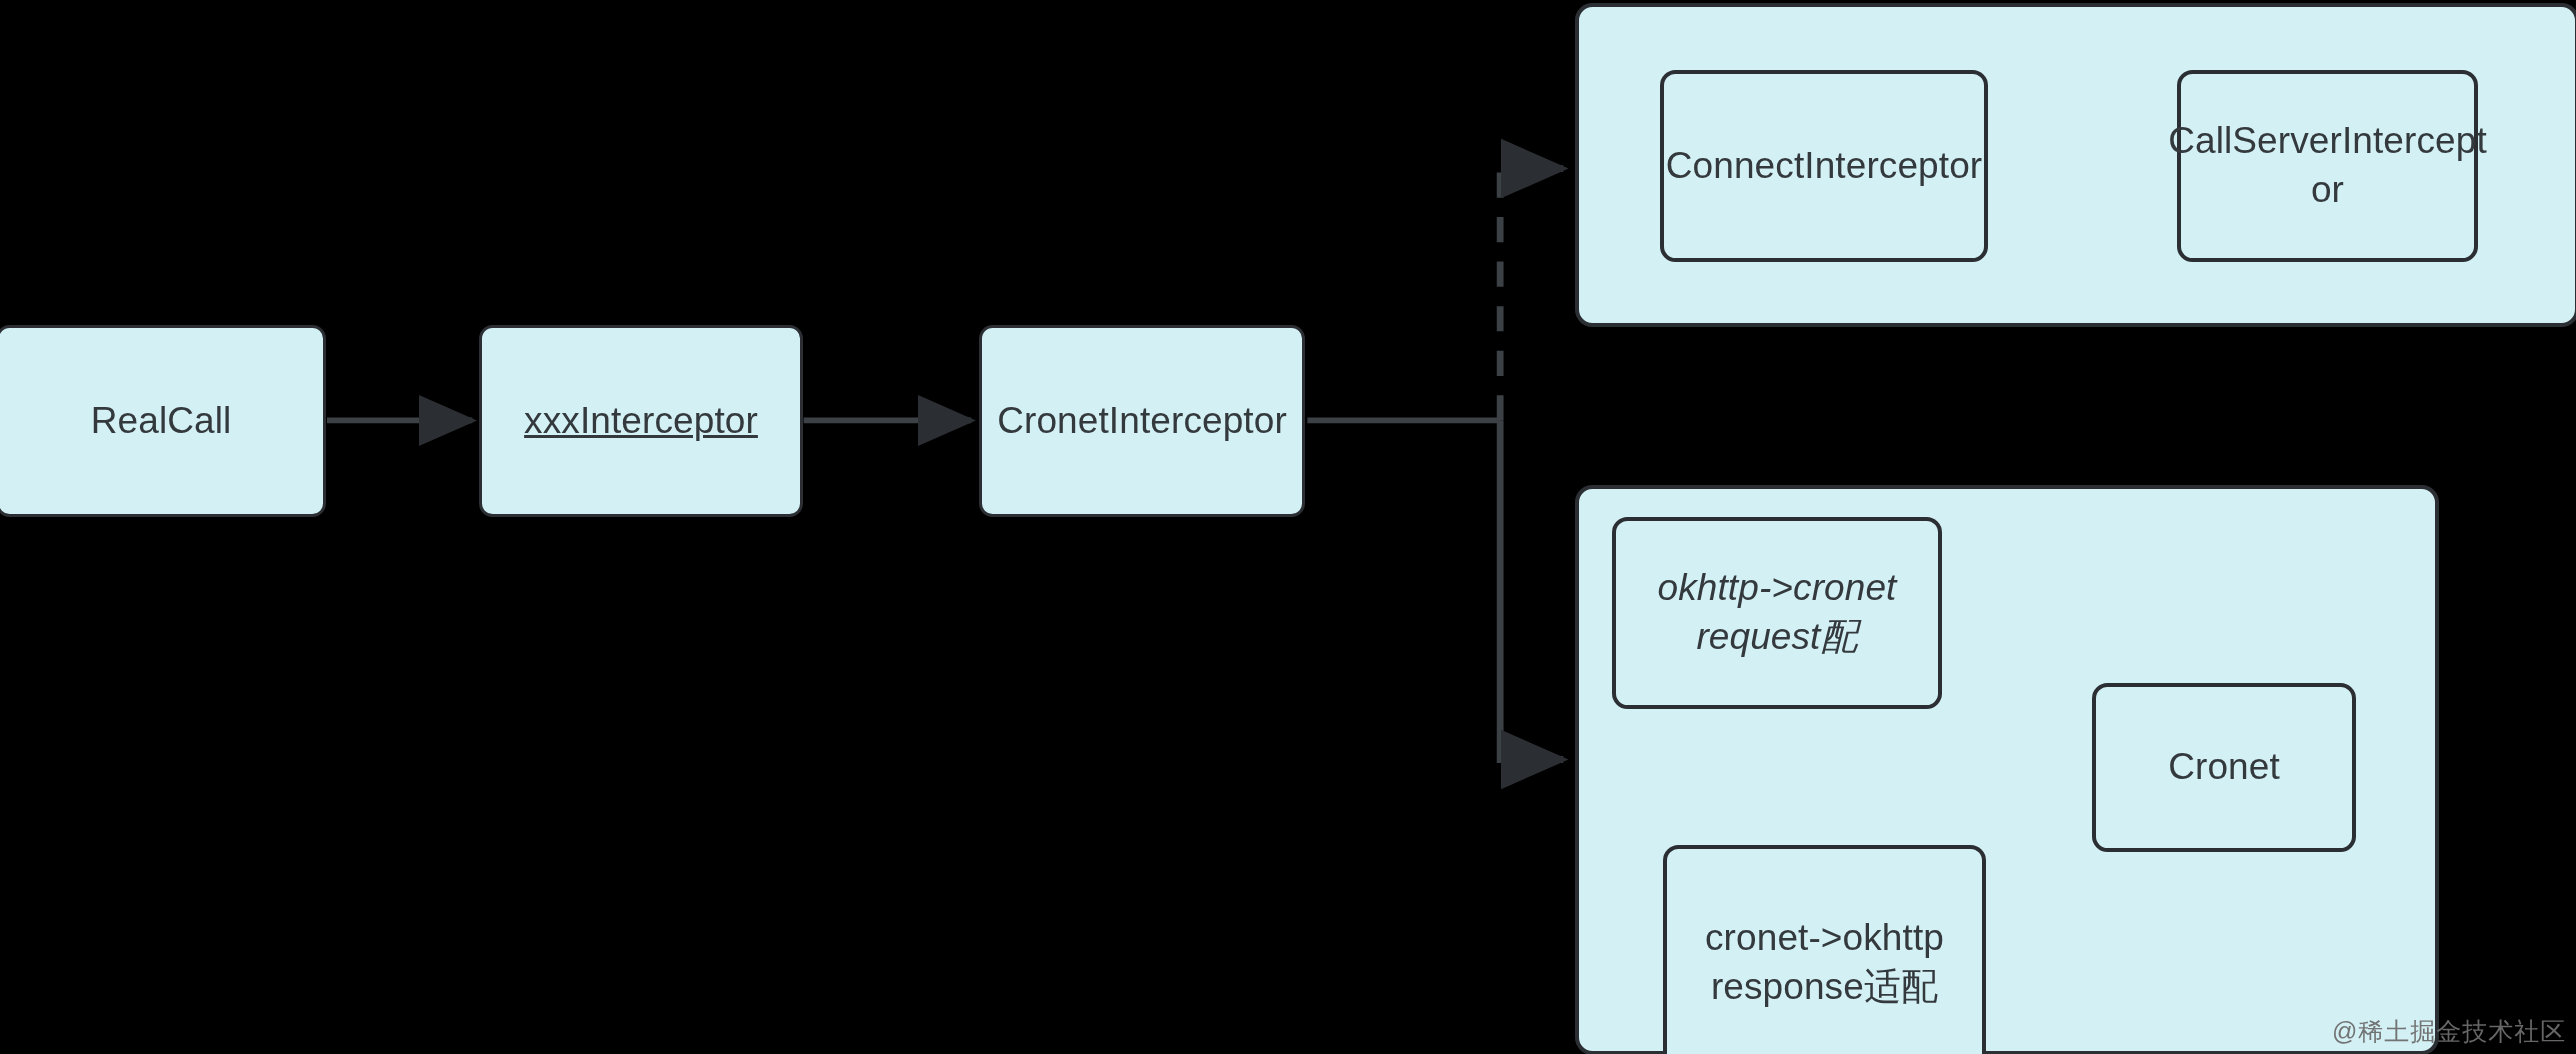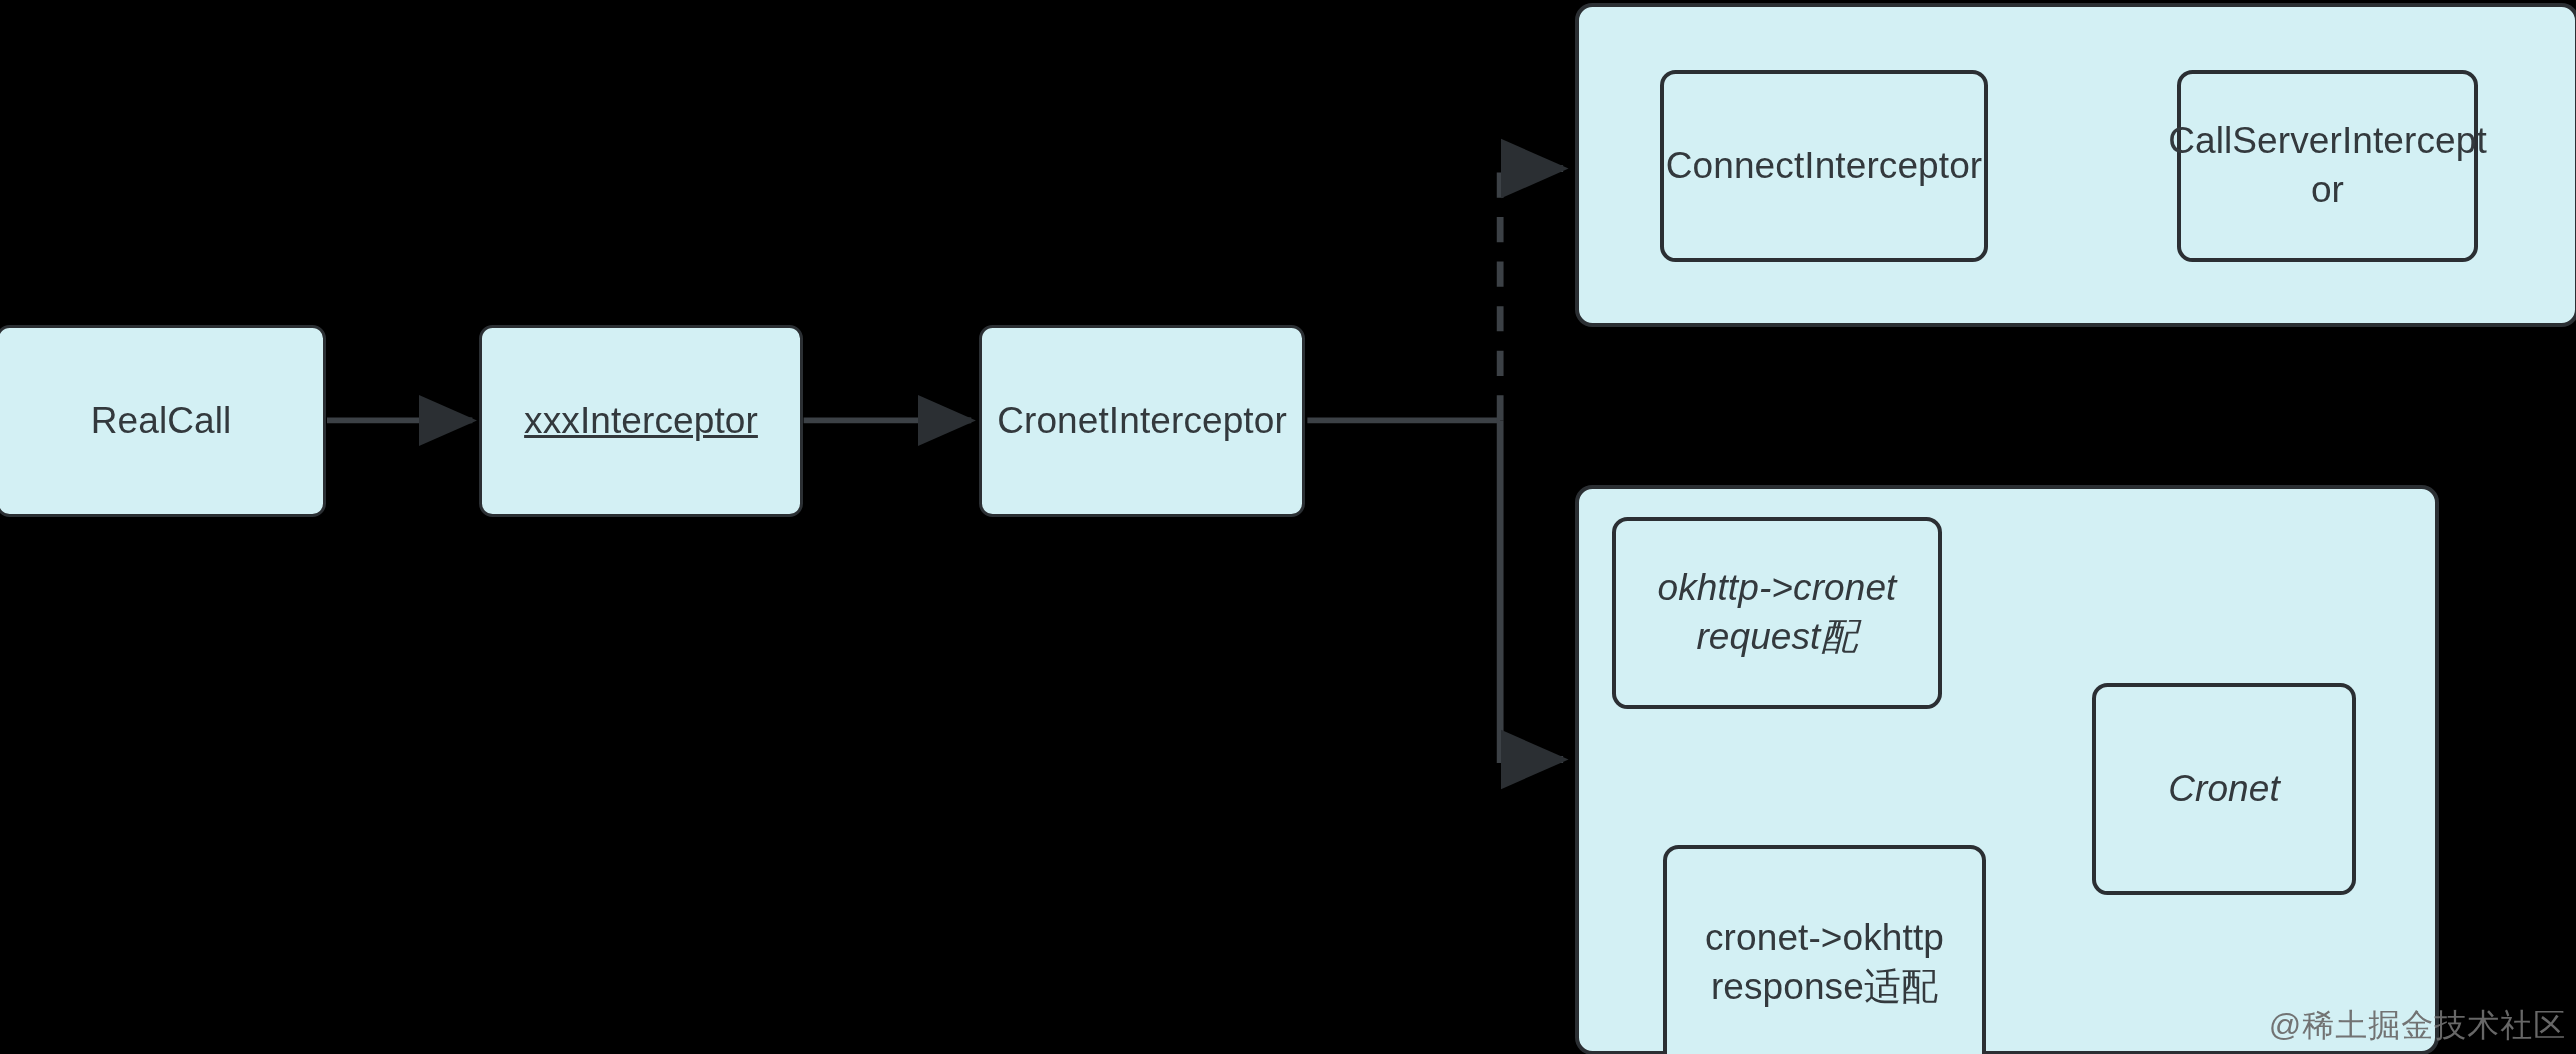--- a/index.html
+++ b/index.html
@@ -49,21 +49,21 @@
     width: 2576px;
     height: 1054px;
     overflow: visible;
     pointer-events: none;
   }
   .watermark {
     position: absolute;
     right: 9.7px;
     bottom: 5.8px;
     color: #6d6d6d;
-    font-size: 32px;
+    font-size: 25px;
     letter-spacing: 1px;
     white-space: nowrap;
     opacity: 0.95;
   }
   .node-label { display: block; }
 </style>
 </head>
 <body>
 
 <div id="canvas">
@@ -134,21 +134,21 @@
 or</span>
   </div>
 
   <div class="group" style="left:1575px; top:485px; width:864px; height:570px;"></div>
 
   <div class="node inner" style="left:1612px; top:517px; width:330px; height:192px;">
     <span class="node-label" style="white-space:pre-line;font-style:italic;">okhttp-&gt;cronet
 request配</span>
   </div>
 
-  <div class="node inner" style="left:2092px; top:683px; width:264px; height:212px;font-style:italic;">
+  <div class="node inner" style="left:2092px; top:683px; width:264px; height:169px;">
     <span class="node-label">Cronet</span>
   </div>
 
   <div class="node inner" style="left:1619px; top:845px; width:323px; height:236px;margin-left:44px;">
     <span class="node-label" style="white-space:pre-line;">cronet-&gt;okhttp
 response适配</span>
   </div>
 
   <div class="watermark">@稀土掘金技术社区</div>
 

